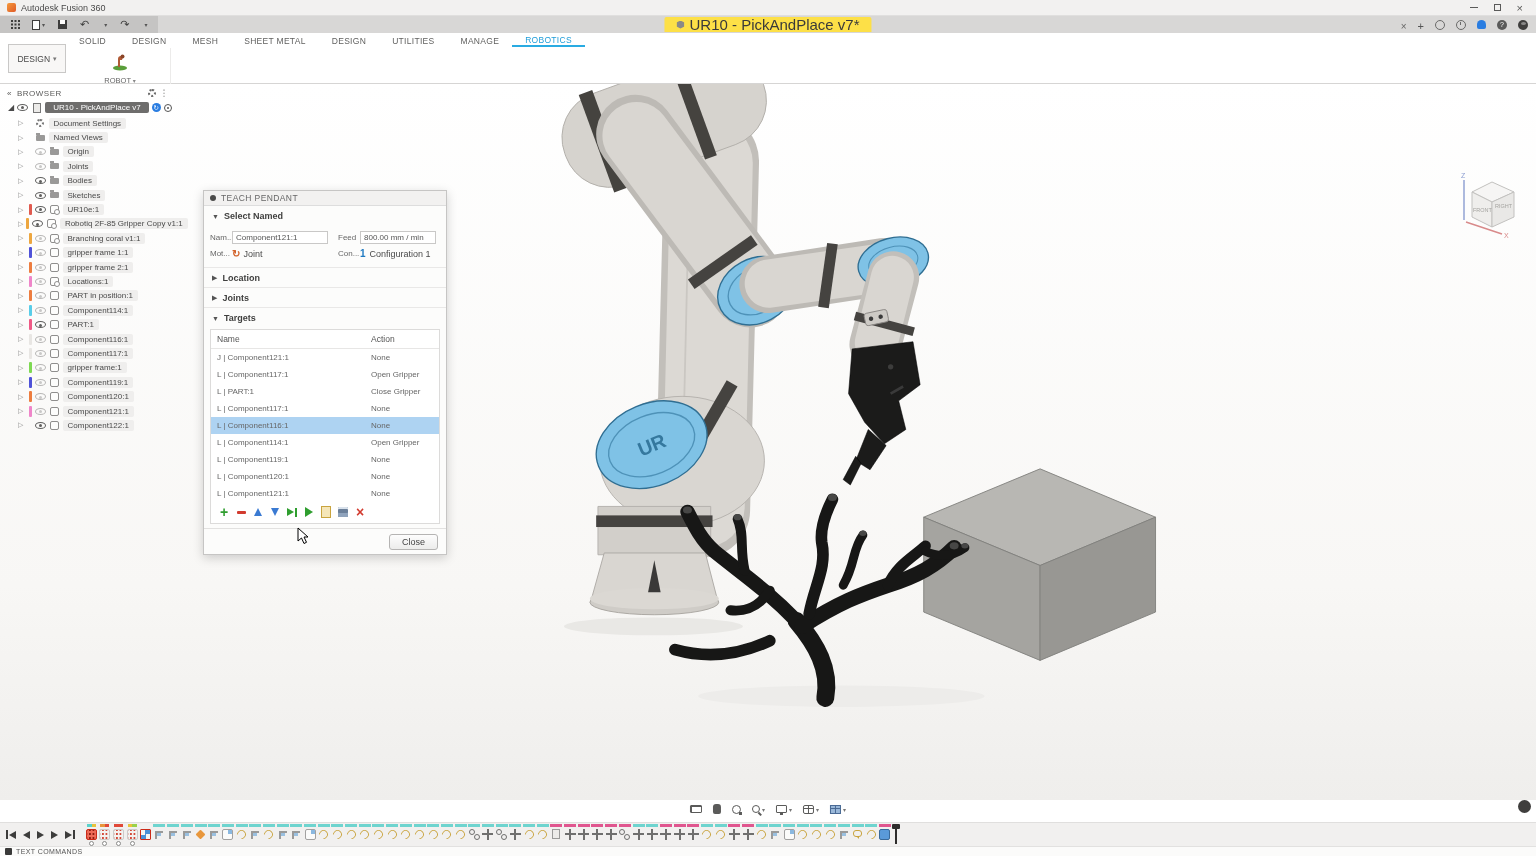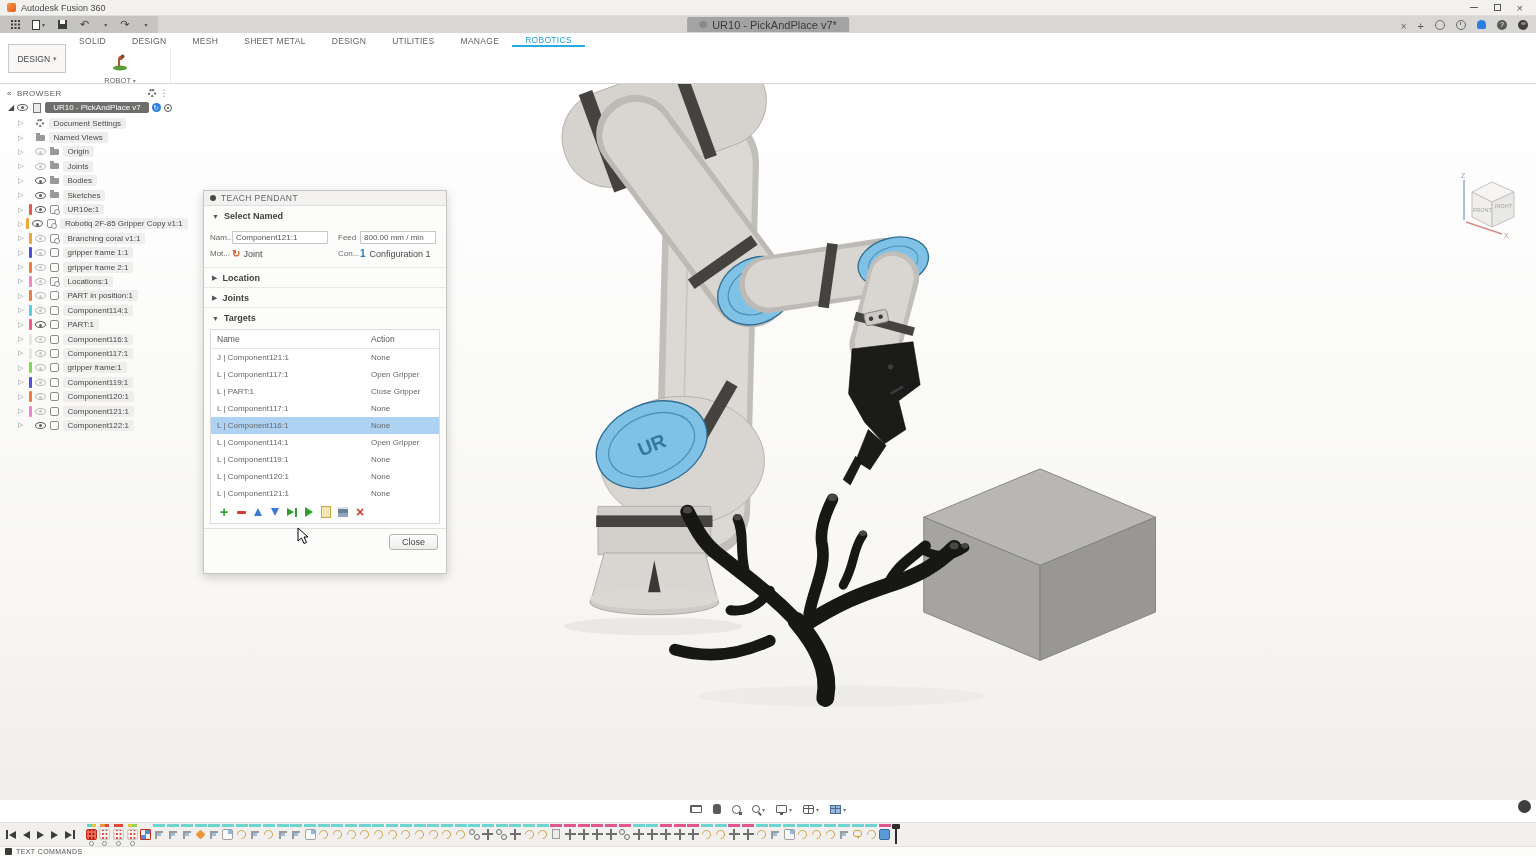--- a/index.html
+++ b/index.html
@@ -18,21 +18,21 @@
   #tabrow { position:absolute; top:16px; left:0; width:1536px; height:17px; background:#d8d7d6; display:flex; align-items:center; }
   #qat { height:17px; background:#c5c4c3; display:flex; align-items:center; padding:0 11px; gap:13px; }
   .qgrid { width:2px; height:2px; background:#3d3d3c; box-shadow:3.5px 0 #3d3d3c,7px 0 #3d3d3c,0 3.5px #3d3d3c,3.5px 3.5px #3d3d3c,7px 3.5px #3d3d3c,0 7px #3d3d3c,3.5px 7px #3d3d3c,7px 7px #3d3d3c; margin:-4px 6px 4px 0; }
   .qfile { width:8px; height:10px; border:1.2px solid #3d3d3c; background:#fdfdfc; }
   .qsave { width:9px; height:9px; background:#3d3d3c; position:relative; }
   .qsave::after { content:""; position:absolute; left:2px; top:0; width:5px; height:3.5px; background:#fdfdfc; }
   .qundo::after { content:"↶"; font-size:11px; color:#3d3d3c; }
   .qredo::after { content:"↷"; font-size:11px; color:#3d3d3c; }
   .qcaret { font-size:6px; color:#555; margin-left:2px; }
   .qitem { display:flex; align-items:center; }
-  #doc-tab { position:absolute; left:50%; transform:translateX(-50%); top:1px; height:15px; display:flex; align-items:center; gap:5px; font-size:11px; color:#3a3a3a; padding:0 12px; background:#a3a3a3; border-radius:2px 2px 0 0; }
+  #doc-tab { position:absolute; left:50%; transform:translateX(-50%); top:1px; height:15px; display:flex; align-items:center; gap:5px; font-size:15px; color:#3a3a3a; padding:0 12px; background:#fde047; border-radius:2px 2px 0 0; }
   .tabcube { width:8px; height:8px; background:#8a8988; clip-path:polygon(50% 0,100% 25%,100% 75%,50% 100%,0 75%,0 25%); }
   #tr-right { margin-left:auto; display:flex; gap:11px; align-items:center; padding-right:8px; }
   .tclose::after { content:"×"; font-size:10px; color:#666; }
   .tplus::after { content:"+"; font-size:11px; color:#555; }
   .ic-ring { width:10px; height:10px; border:1.4px solid #6a6a69; border-radius:50%; }
   .ic-clock { width:10px; height:10px; border:1.4px solid #6a6a69; border-radius:50%; position:relative; }
   .ic-clock::after { content:""; position:absolute; left:3px; top:1px; width:1.4px; height:3.5px; background:#6a6a69; }
   .ic-bell { width:9px; height:9px; background:#2a7de1; border-radius:50% 50% 2px 2px; }
   .ic-help { width:10px; height:10px; background:#5a5a59; border-radius:50%; color:#fff; font-size:7px; display:flex; align-items:center; justify-content:center; }
   .ic-help::after { content:"?"; }
@@ -118,21 +118,21 @@
   .ti-add::after { content:"+"; color:#2f9e2f; font-size:14px; font-weight:bold; line-height:10px; }
   .ti-remove::after { content:""; width:9px; height:3px; background:#d23b2f; border-radius:1px; }
   .ti-up::after { content:""; border-left:4.5px solid transparent; border-right:4.5px solid transparent; border-bottom:8px solid #3a7ad2; }
   .ti-down::after { content:""; border-left:4.5px solid transparent; border-right:4.5px solid transparent; border-top:8px solid #3a7ad2; }
   .ti-step::before { content:""; border-top:4.5px solid transparent; border-bottom:4.5px solid transparent; border-left:7px solid #2f9e2f; }
   .ti-step::after { content:""; width:2px; height:9px; background:#2f9e2f; margin-left:1px; }
   .ti-play::after { content:""; border-top:5px solid transparent; border-bottom:5px solid transparent; border-left:8px solid #2f9e2f; }
   .ti-copy::after { content:""; width:8px; height:10px; border:1.2px solid #c9a43f; background:#f5e6b8; }
   .ti-save::after { content:""; width:10px; height:10px; background:#6b7f99; border-radius:1px; box-shadow:inset 0 -4px #8fa3bc, inset 0 2px #d9e2ec; }
   .ti-delete::after { content:"×"; color:#d23b2f; font-size:14px; font-weight:bold; line-height:10px; }
-  #dlg-footer { border-top:1px solid #e2e1e0; padding:5px 8px 23px; text-align:right; }
+  #dlg-footer { border-top:1px solid #e2e1e0; padding:5px 8px 4px; text-align:right; }
   #close-btn { font-size:9px; color:#444; padding:2px 12px; border:1px solid #b5b4b3; border-radius:3px; background:linear-gradient(#fdfdfd,#ececeb); display:inline-block; }
   #dlg-cursor { position:absolute; left:93px; top:336px; }
 
   
   #navbar { position:absolute; left:50%; top:800px; transform:translateX(-50%); display:flex; gap:11px; align-items:center; height:18px; }
   .nvw { display:flex; align-items:center; gap:2px; }
   .nvcaret { font-size:6px; color:#777; }
   .nv { display:inline-block; position:relative; }
   .nv.view-capture { width:12px; height:8px; border:1.3px solid #5a5a59; border-radius:1px; box-shadow:inset 2px 2px 0 -1px #5a5a59; }
   .nv.pan-hand { width:8px; height:10px; background:#5a5a59; border-radius:3px 3px 2px 2px; }

